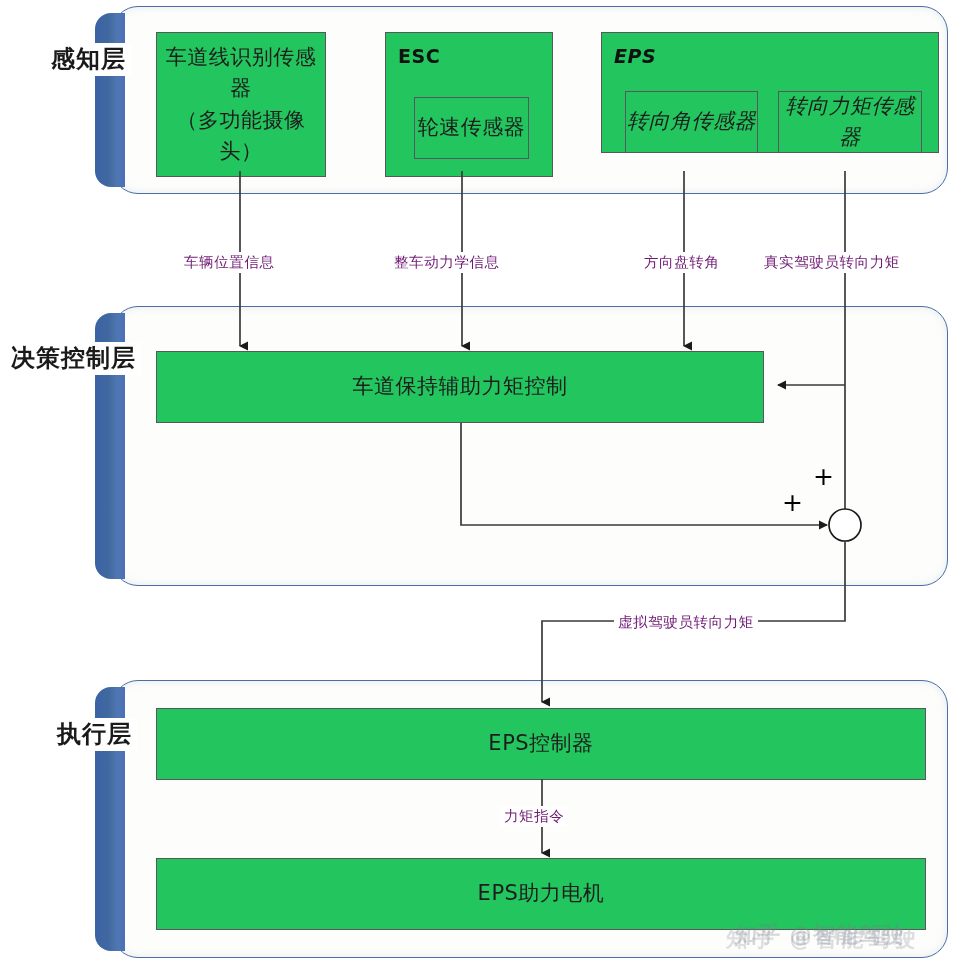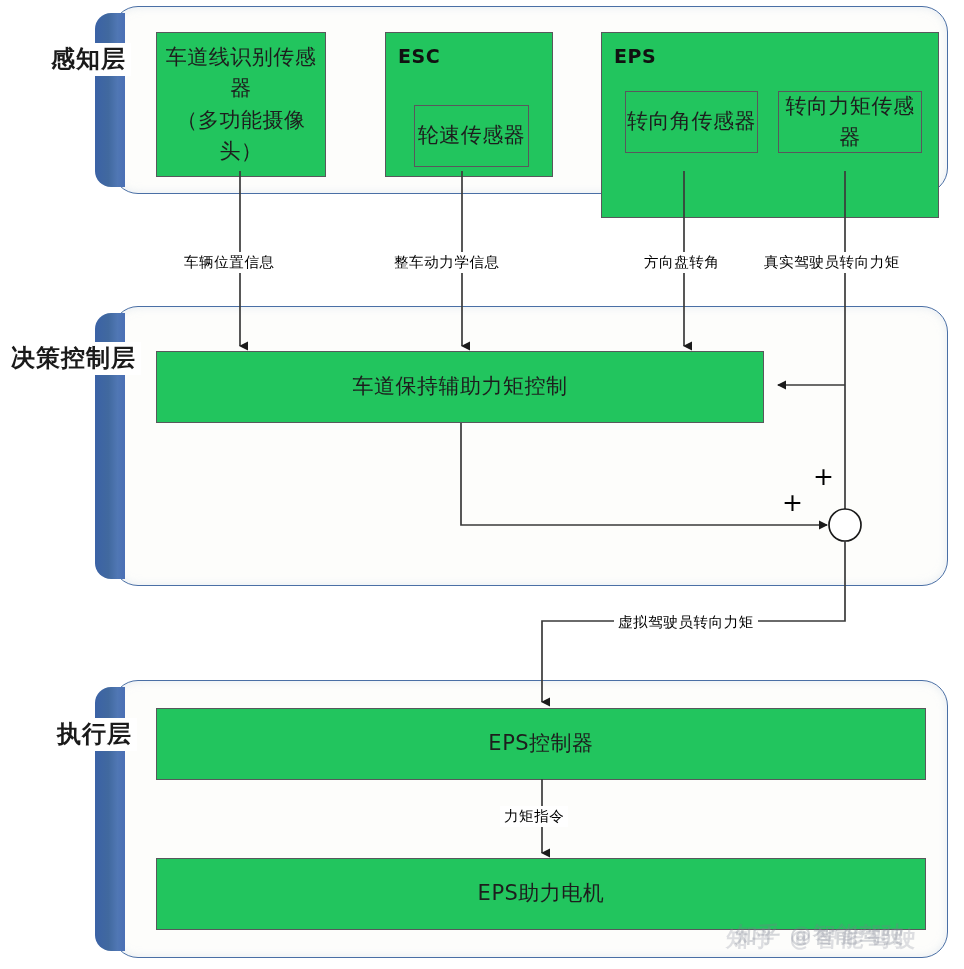--- a/index.html
+++ b/index.html
@@ -78,21 +78,21 @@
     position: absolute;
     font-weight: bold;
     font-size: 19px;
     color: #111111;
     letter-spacing: 0.5px;
   }
   
   .edge-label {
     position: absolute;
     font-size: 14.5px;
-    color: #000000;
+    color: #701a75;
     letter-spacing: 0.6px;
     background: #ffffff;
     padding: 1px 4px;
     white-space: nowrap;
     z-index: 6;
   }
   .plus-sign {
     position: absolute;
     font-size: 25px;
     color: #000000;
@@ -134,26 +134,26 @@
     <div class="layer-bar"></div>
     <div class="layer-inner">
 
       <div class="box box-centered" style="left:43px; top:25px; width:170px; height:145px;">
         <span class="box-text">车道线识别传感器
 （多功能摄像头）</span>
       </div>
 
       <div class="box" style="left:272px; top:25px; width:168px; height:145px;">
         <span class="group-title" style="left:12px; top:12px;">ESC</span>
-        <div class="box box-centered" style="left:28px; top:72px; width:115px; height:62px;">
+        <div class="box box-centered" style="left:28px; top:64px; width:115px; height:62px;">
           <span class="box-text">轮速传感器</span>
         </div>
       </div>
 
-      <div class="box" style="left:488px; top:25px; width:338px; height:186px;">
+      <div class="box" style="left:488px; top:25px; width:338px; height:121px;font-style:italic;">
         <span class="group-title" style="left:12px; top:12px;">EPS</span>
         <div class="box box-centered" style="left:23px; top:58px; width:133px; height:62px;">
           <span class="box-text">转向角传感器</span>
         </div>
         <div class="box box-centered" style="left:176px; top:58px; width:144px; height:62px;">
           <span class="box-text">转向力矩传感器</span>
         </div>
       </div>
 
     </div>

